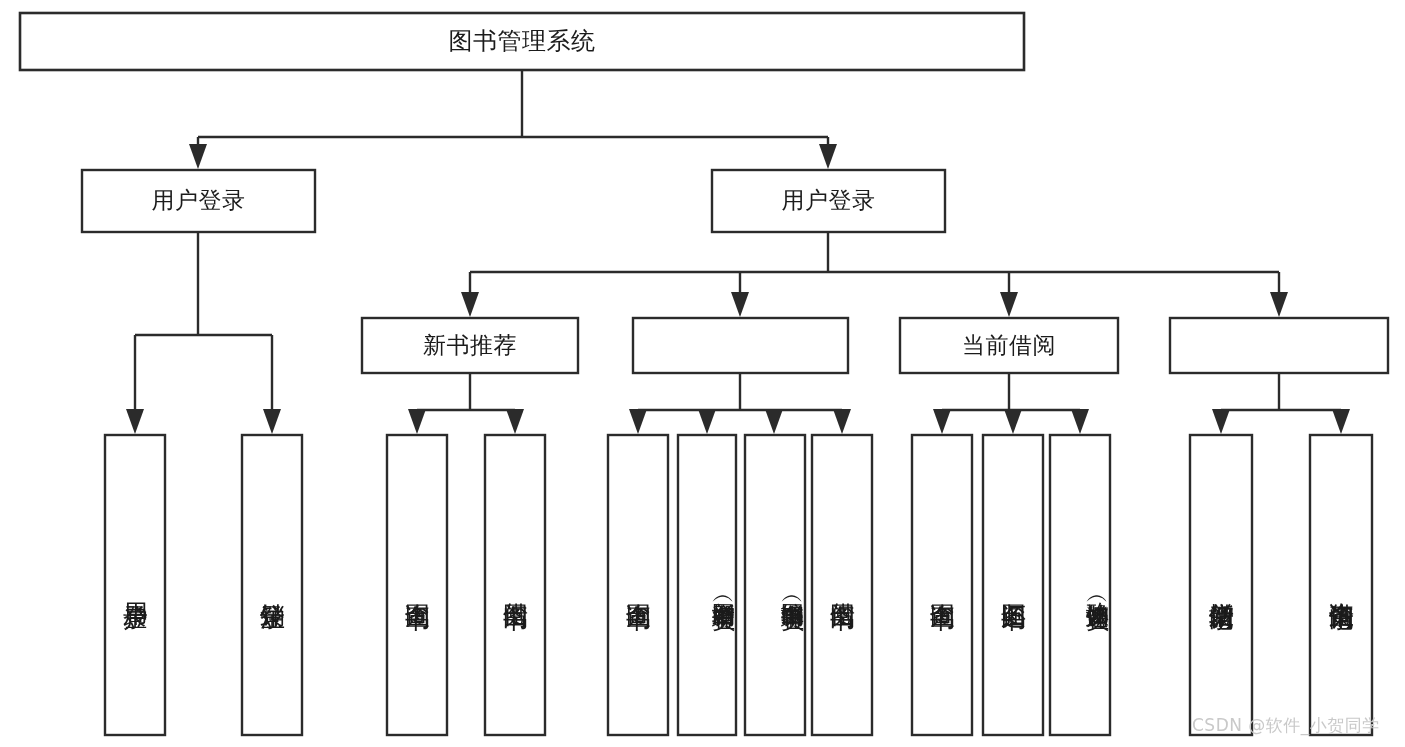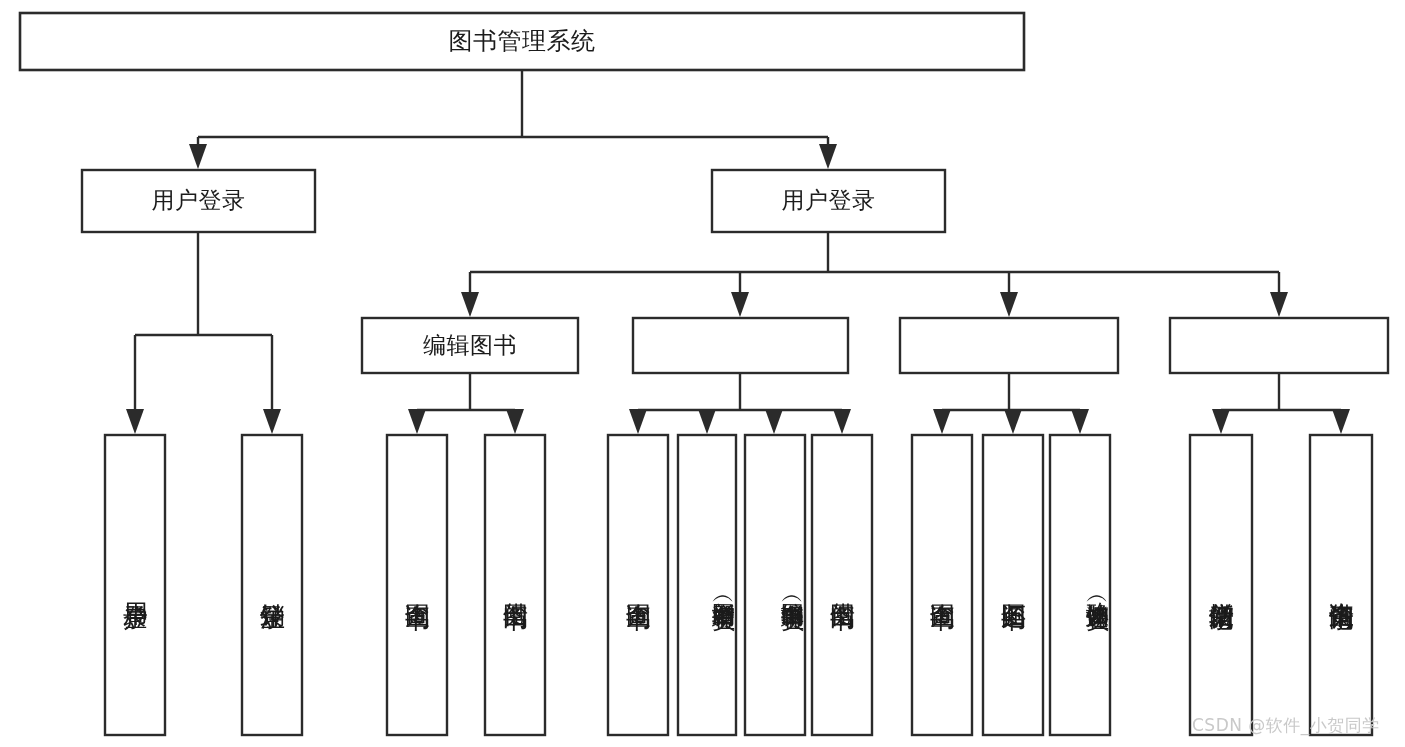--- a/index.html
+++ b/index.html
@@ -184,21 +184,22 @@
     <rect class="node-box" x="1050" y="435" width="60" height="300"></rect>
     <rect class="node-box" x="1190" y="435" width="62" height="300"></rect>
     <rect class="node-box" x="1310" y="435" width="62" height="300"></rect>
   </svg>
 
   <div class="node-label-h node-label-root" style="left:20px; top:13px; width:1004px; height:57px;">图书管理系统</div>
 
   <div class="node-label-h" style="left:82px; top:170px; width:233px; height:62px;">用户登录</div>
   <div class="node-label-h" style="left:712px; top:170px; width:233px; height:62px;">用户登录</div>
 
-  <div class="node-label-h" style="left:362px; top:318px; width:216px; height:55px;">编辑图书</div>
+  <div class="node-label-h" style="left:362px; top:318px; width:216px; height:55px;">新书推荐</div>
+  <div class="node-label-h" style="left:900px; top:318px; width:218px; height:55px;">当前借阅</div>
 
   <div class="leaf-label" style="left:105px; top:435px; width:60px; height:300px;">用户登录</div>
   <div class="leaf-label" style="left:242px; top:435px; width:60px; height:300px;">注销登录</div>
   <div class="leaf-label" style="left:387px; top:435px; width:60px; height:300px;">查询图书</div>
   <div class="leaf-label" style="left:485px; top:435px; width:60px; height:300px;">借阅图书</div>
   <div class="leaf-label" style="left:608px; top:435px; width:60px; height:300px;">查询图书</div>
   <div class="leaf-label" style="left:678px; top:435px; width:58px; height:300px; align-items:flex-start; padding-top:6px; box-sizing:border-box; font-size:23px;">新增图书（管理员）</div>
   <div class="leaf-label" style="left:745px; top:435px; width:60px; height:300px; align-items:flex-start; padding-top:6px; box-sizing:border-box; font-size:23px;">编辑图书（管理员）</div>
   <div class="leaf-label" style="left:812px; top:435px; width:60px; height:300px;">借阅图书</div>
   <div class="leaf-label" style="left:912px; top:435px; width:60px; height:300px;">查询图书</div>

